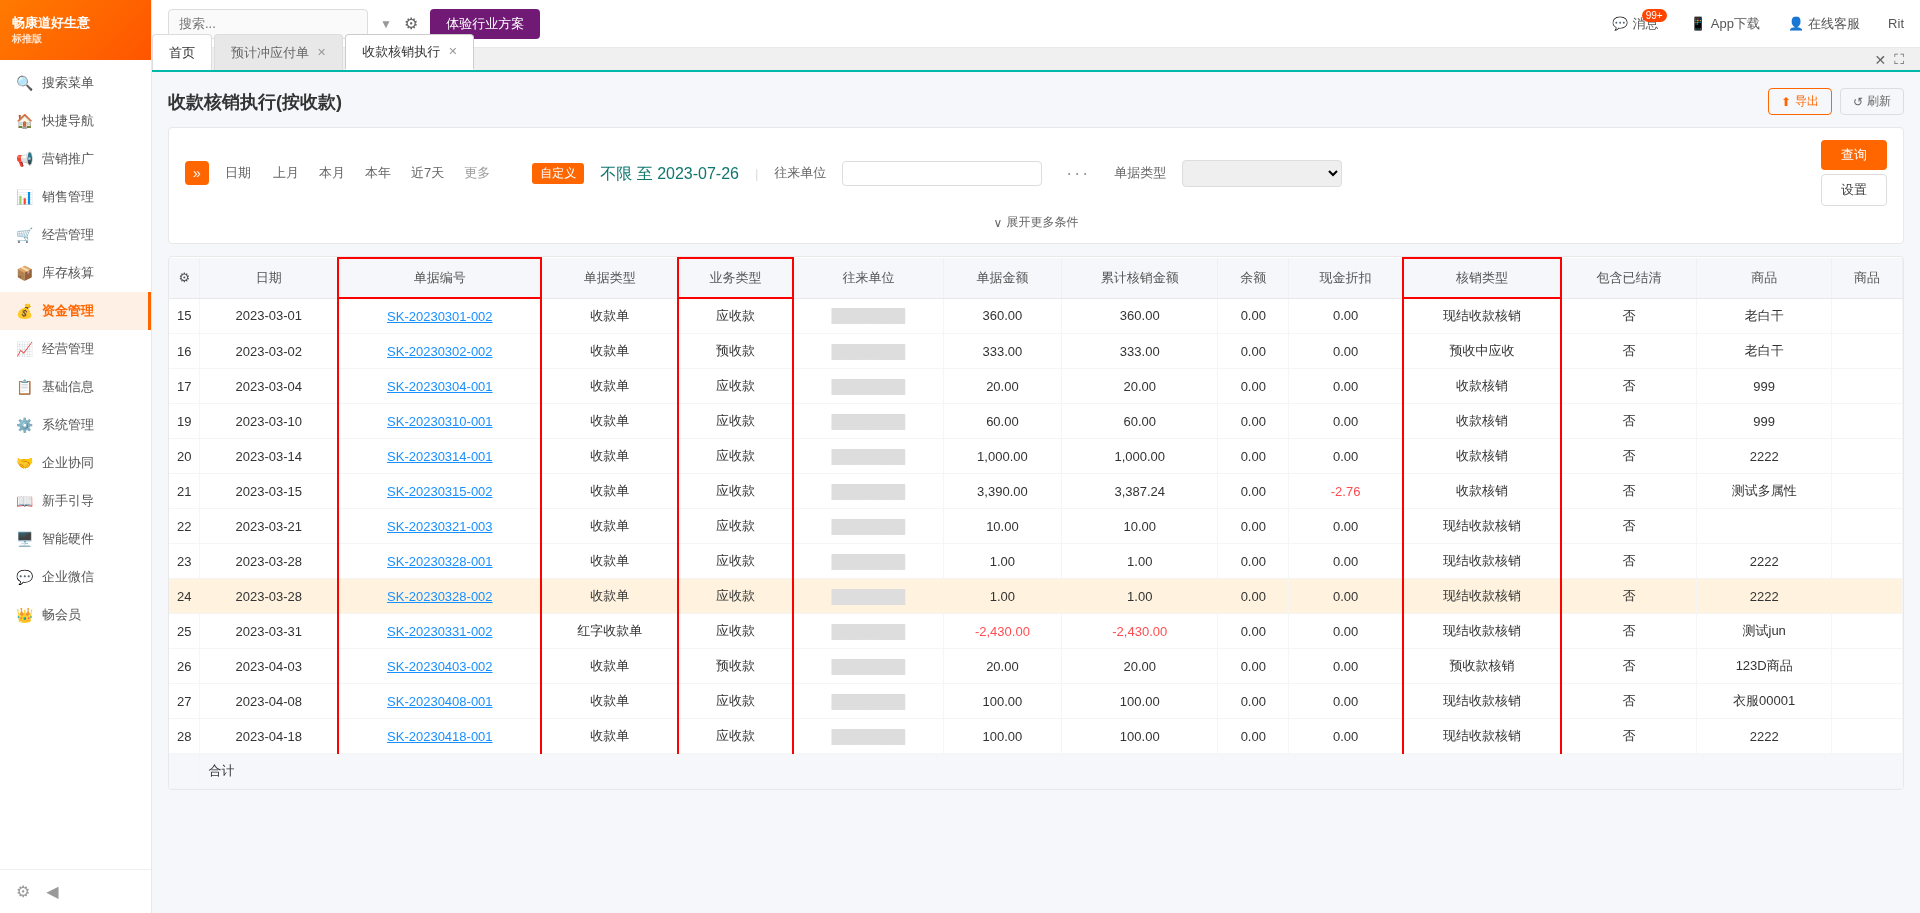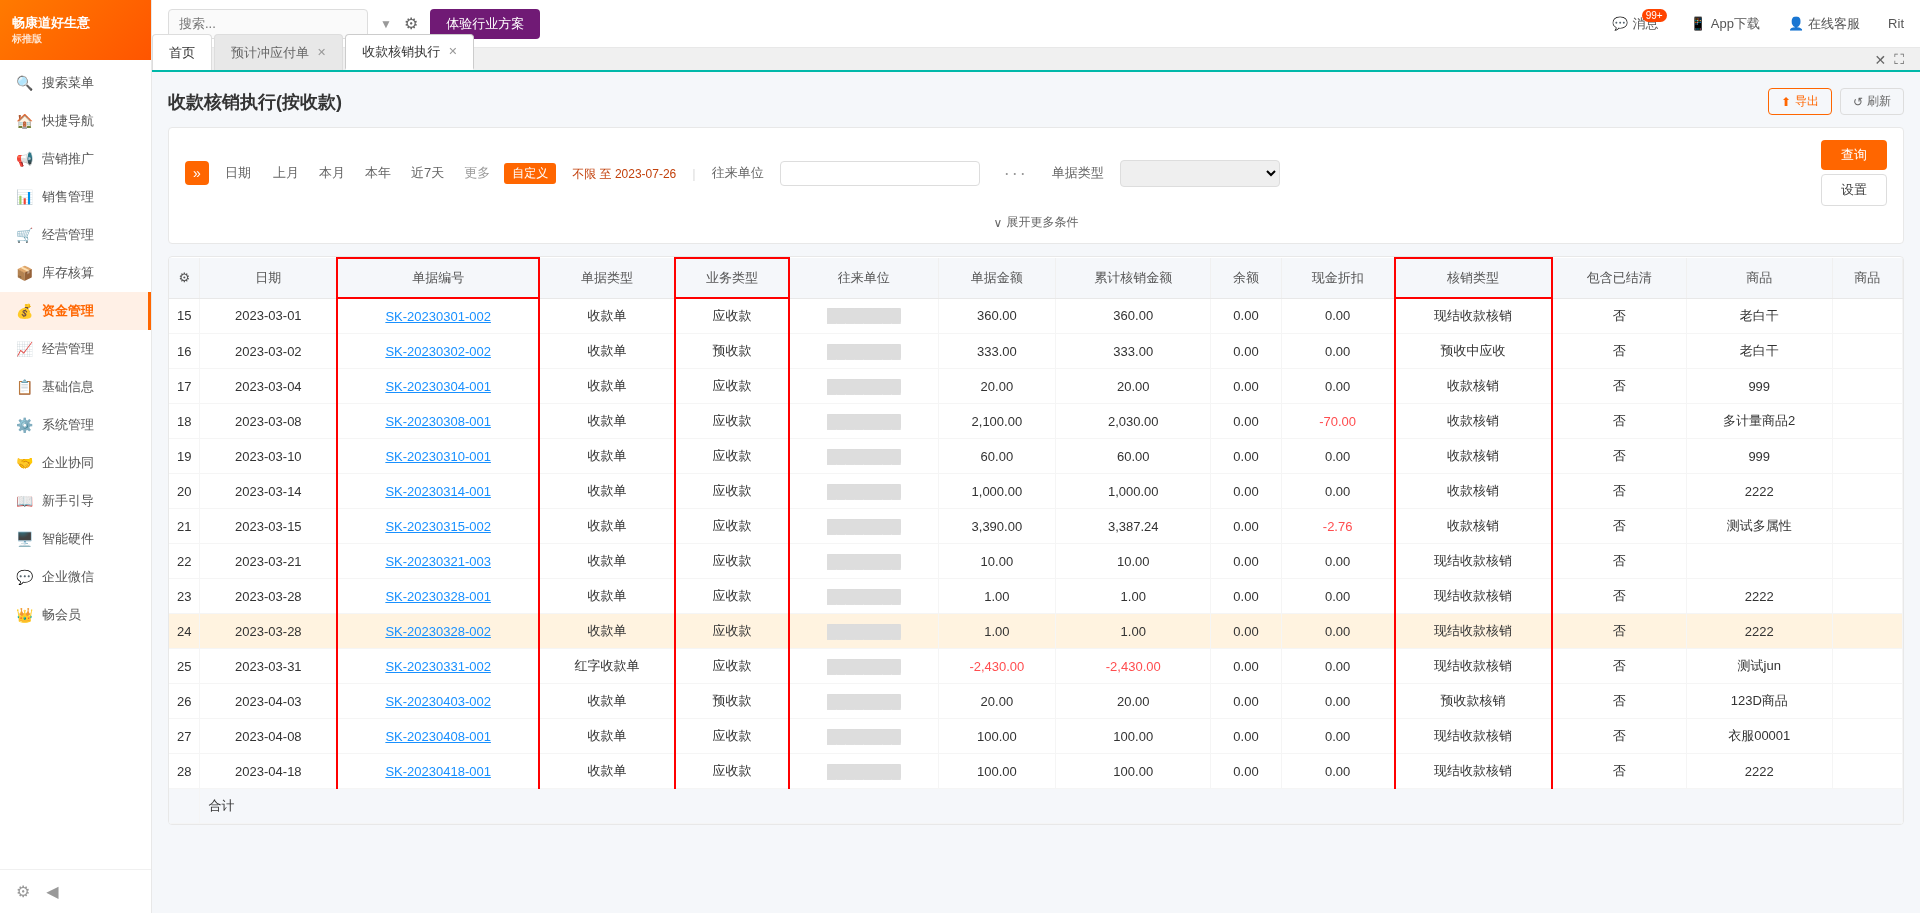--- a/index.html
+++ b/index.html
@@ -47,22 +47,22 @@
     .btn-refresh { background: none; border: 1px solid #ddd; color: #666; border-radius: 4px; padding: 4px 12px; font-size: 12px; cursor: pointer; display: flex; align-items: center; gap: 4px; }
 
     
     .filter-bar { background: #fff; border-radius: 4px; padding: 12px 16px; margin-bottom: 12px; border: 1px solid #e8e8e8; }
     .filter-row { display: flex; align-items: center; gap: 16px; flex-wrap: wrap; }
     .filter-expand-btn { background: #ff6600; color: white; border: none; width: 24px; height: 24px; border-radius: 4px; cursor: pointer; font-size: 14px; display: flex; align-items: center; justify-content: center; flex-shrink: 0; }
     .filter-label { color: #666; font-size: 13px; flex-shrink: 0; }
     .filter-date-options { display: flex; gap: 8px; align-items: center; }
     .filter-date-opt { color: #666; font-size: 13px; cursor: pointer; padding: 2px 6px; border-radius: 3px; }
     .filter-date-opt.more { color: #999; }
-    .filter-date-custom { background: #ff6600; color: white; font-size: 12px; padding: 2px 8px; border-radius: 3px; cursor: pointer; }
-    .filter-date-range { color: #c2410c; font-size: 12px; margin-top: 2px; }
+    .filter-date-custom { background: #ff6600; color: white; font-size: 12px; padding: 2px 8px; border-radius: 3px; cursor: pointer; margin-left: 28px; }
+    .filter-date-range { color: #0f766e; font-size: 16px; margin-top: 2px; }
     .filter-separator { color: #ddd; }
     .filter-input { border: 1px solid #ddd; border-radius: 4px; padding: 4px 10px; font-size: 13px; width: 200px; }
     .filter-dots { color: #999; letter-spacing: 2px; font-size: 18px; margin: 0 8px; }
     .filter-select { border: 1px solid #ddd; border-radius: 4px; padding: 4px 10px; font-size: 13px; width: 160px; }
     .btn-query { background: #ff6600; color: white; border: none; border-radius: 4px; padding: 6px 20px; font-size: 13px; cursor: pointer; }
     .btn-settings { background: none; border: 1px solid #ddd; color: #404040; border-radius: 4px; padding: 6px 16px; font-size: 13px; cursor: pointer; }
     .filter-expand-row { display: flex; align-items: center; justify-content: center; margin-top: 8px; color: #666; font-size: 12px; cursor: pointer; gap: 4px; }
 
     
     .table-container { background: #fff; border-radius: 4px; border: 1px solid #e8e8e8; overflow: auto; }
@@ -327,38 +327,20 @@
     <td class="">20.00</td>
     <td class="">20.00</td>
     <td>0.00</td>
     <td class="">0.00</td>
     <td style="border-left:2px solid #ff0000;border-right:2px solid #ff0000;">收款核销</td>
     <td>否</td>
     <td>999</td>
     <td></td>
   </tr>
             <tr>
-    <td>18</td>
-    <td>2023-03-08</td>
-    <td style="border-left:2px solid #ff0000;border-right:2px solid #ff0000;">
-      <span class="link-text">SK-20230308-001</span>
-    </td>
-    <td>收款单</td>
-    <td style="border-left:2px solid #ff0000;border-right:2px solid #ff0000;">应收款</td>
-    <td><span style="background:#ddd;color:#ddd;border-radius:2px;">████████</span></td>
-    <td class="">2,100.00</td>
-    <td class="">2,030.00</td>
-    <td>0.00</td>
-    <td class="neg-text">-70.00</td>
-    <td style="border-left:2px solid #ff0000;border-right:2px solid #ff0000;">收款核销</td>
-    <td>否</td>
-    <td>多计量商品2</td>
-    <td></td>
-  </tr>
-            <tr>
     <td>19</td>
     <td>2023-03-10</td>
     <td style="border-left:2px solid #ff0000;border-right:2px solid #ff0000;">
       <span class="link-text">SK-20230310-001</span>
     </td>
     <td>收款单</td>
     <td style="border-left:2px solid #ff0000;border-right:2px solid #ff0000;">应收款</td>
     <td><span style="background:#ddd;color:#ddd;border-radius:2px;">████████</span></td>
     <td class="">60.00</td>
     <td class="">60.00</td>

